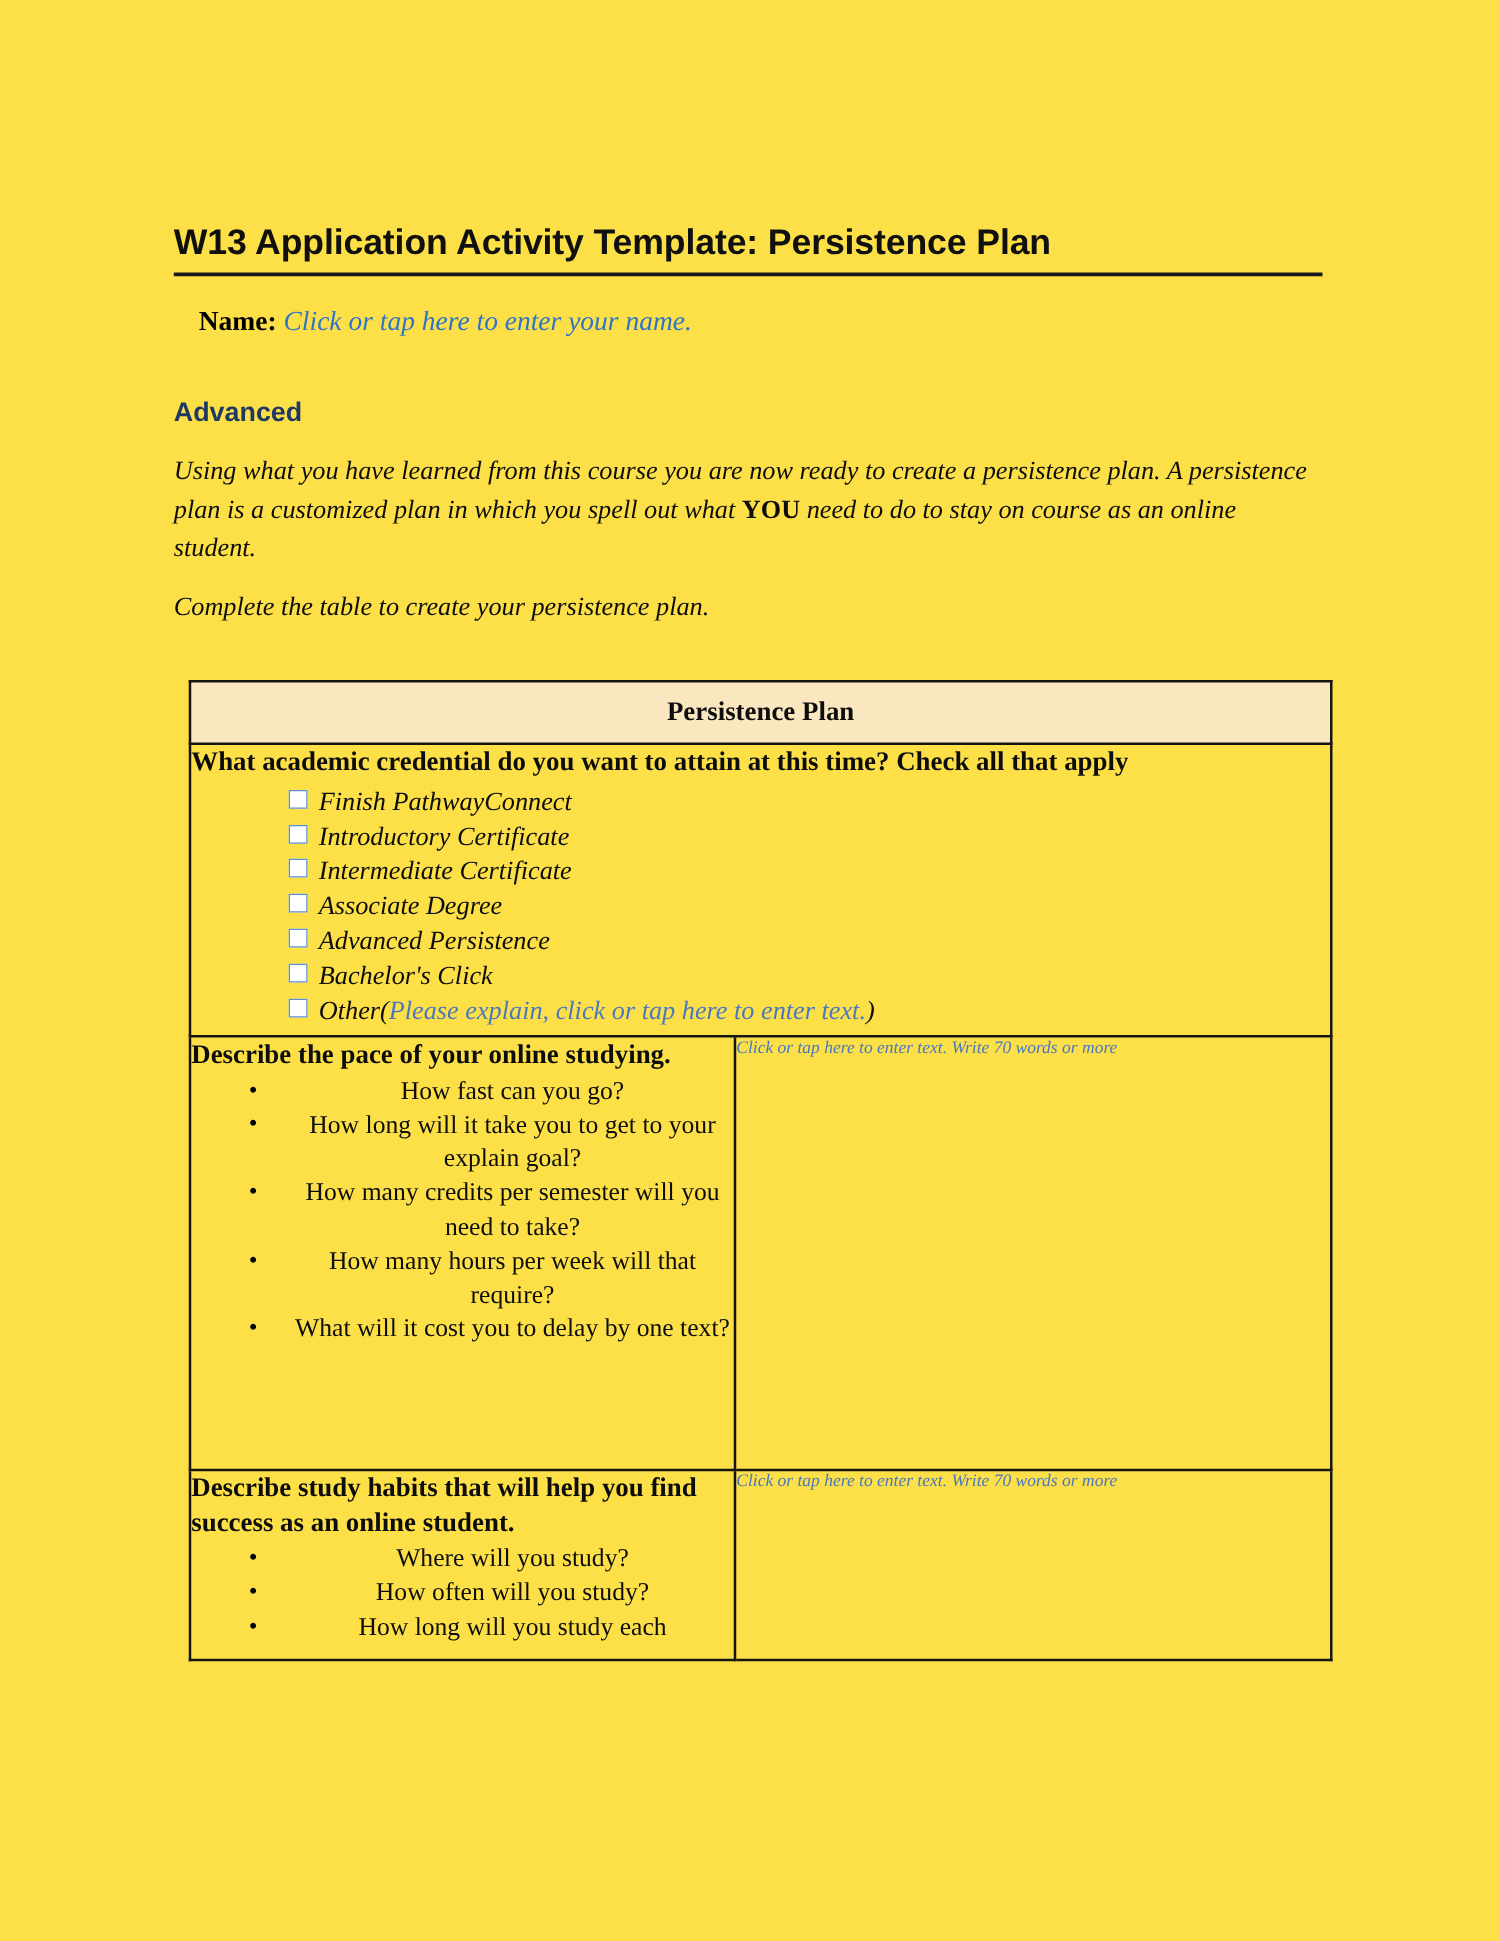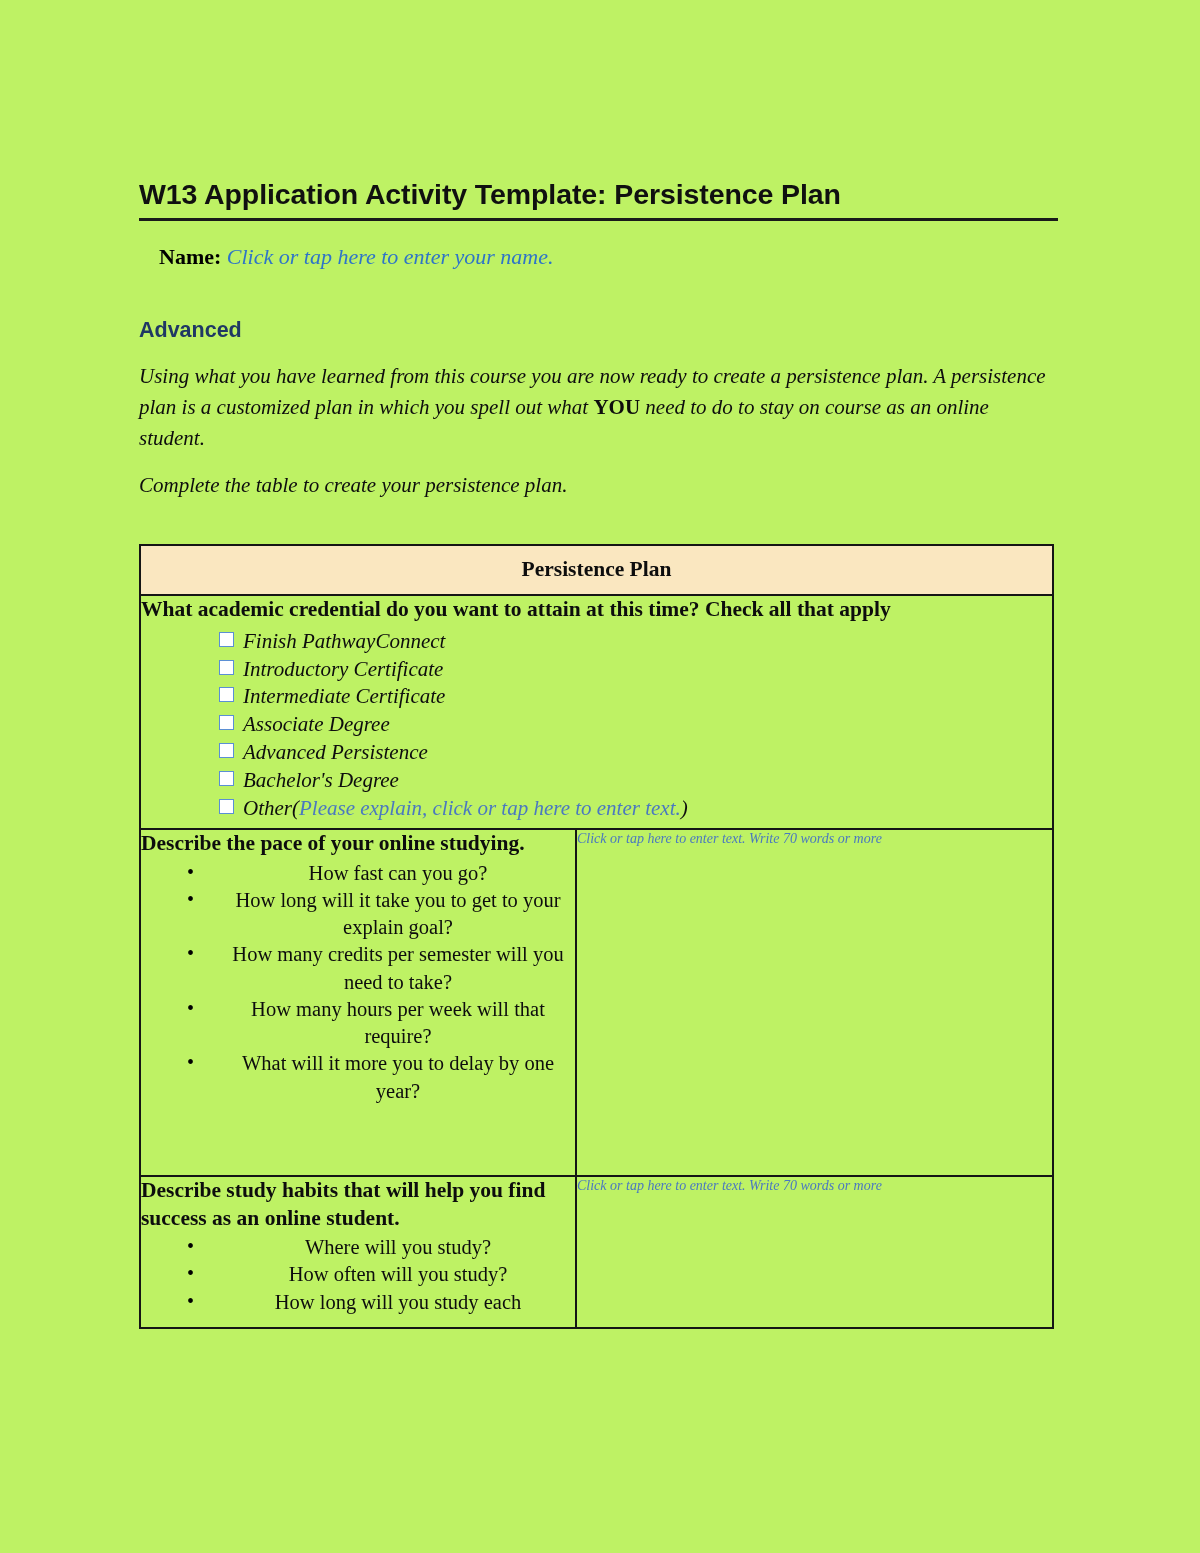--- a/index.html
+++ b/index.html
@@ -11,21 +11,21 @@
     width: 1200px;
     height: 1553px;
     font-family: "Liberation Serif", serif;
     color: #000000;
     overflow: hidden;
   }
   .page {
     position: relative;
     width: 1200px;
     height: 1553px;
-    background: #bef264;
+    background: #fde047;
     box-sizing: border-box;
     padding: 178px 140px 0 139px;
   }
 
   
   .doc-title {
     font-family: "Liberation Sans", sans-serif;
     font-size: 28.5px;
     font-weight: bold;
     letter-spacing: -0.1px;
@@ -90,20 +90,21 @@
     color: #0d0d0d;
   }
 
   
   .plan-table {
     margin-top: 44px;
     width: 739px;
     border-collapse: collapse;
     table-layout: fixed;
     border: 2.6px solid #151515;
+    margin-left: 12px;
   }
   .plan-table td {
     border: 2.2px solid #151515;
     vertical-align: top;
     padding: 0;
   }
   .table-header-cell {
     background: #FAE7C0;
     text-align: center;
     font-weight: bold;
@@ -220,35 +221,35 @@
 
       <tr>
         <td colspan="2" class="cell-pad">
           <div class="cell-q-title">What academic credential do you want to attain at this time? Check all that apply</div>
           <ul class="check-list">
             <li><span class="cbox"></span><span>Finish PathwayConnect</span></li>
             <li><span class="cbox"></span><span>Introductory Certificate</span></li>
             <li><span class="cbox"></span><span>Intermediate Certificate</span></li>
             <li><span class="cbox"></span><span>Associate Degree</span></li>
             <li><span class="cbox"></span><span>Advanced Persistence</span></li>
-            <li><span class="cbox"></span><span>Bachelor's Degree</span></li>
+            <li><span class="cbox"></span><span>Bachelor's Click</span></li>
             <li><span class="cbox"></span><span>Other</span><span>(</span><span class="other-note">Please explain, click or tap here to enter text.</span><span>)</span></li>
           </ul>
         </td>
       </tr>
 
       <tr>
         <td class="cell-pad row2-left-h">
           <div class="cell-q-title">Describe the pace of your online studying.</div>
           <ul class="q-bullets">
             <li>How fast can you go?</li>
             <li>How long will it take you to get to your explain goal?</li>
             <li>How many credits per semester will you need to take?</li>
             <li>How many hours per week will that require?</li>
-            <li>What will it more you to delay by one year?</li>
+            <li>What will it cost you to delay by one text?</li>
           </ul>
         </td>
         <td class="answer-cell">Click or tap here to enter text. Write 70 words or more</td>
       </tr>
 
       <tr>
         <td class="cell-pad row3-left-h">
           <div class="cell-q-title">Describe study habits that will help you find success as an online student.</div>
           <ul class="q-bullets">
             <li>Where will you study?</li>

